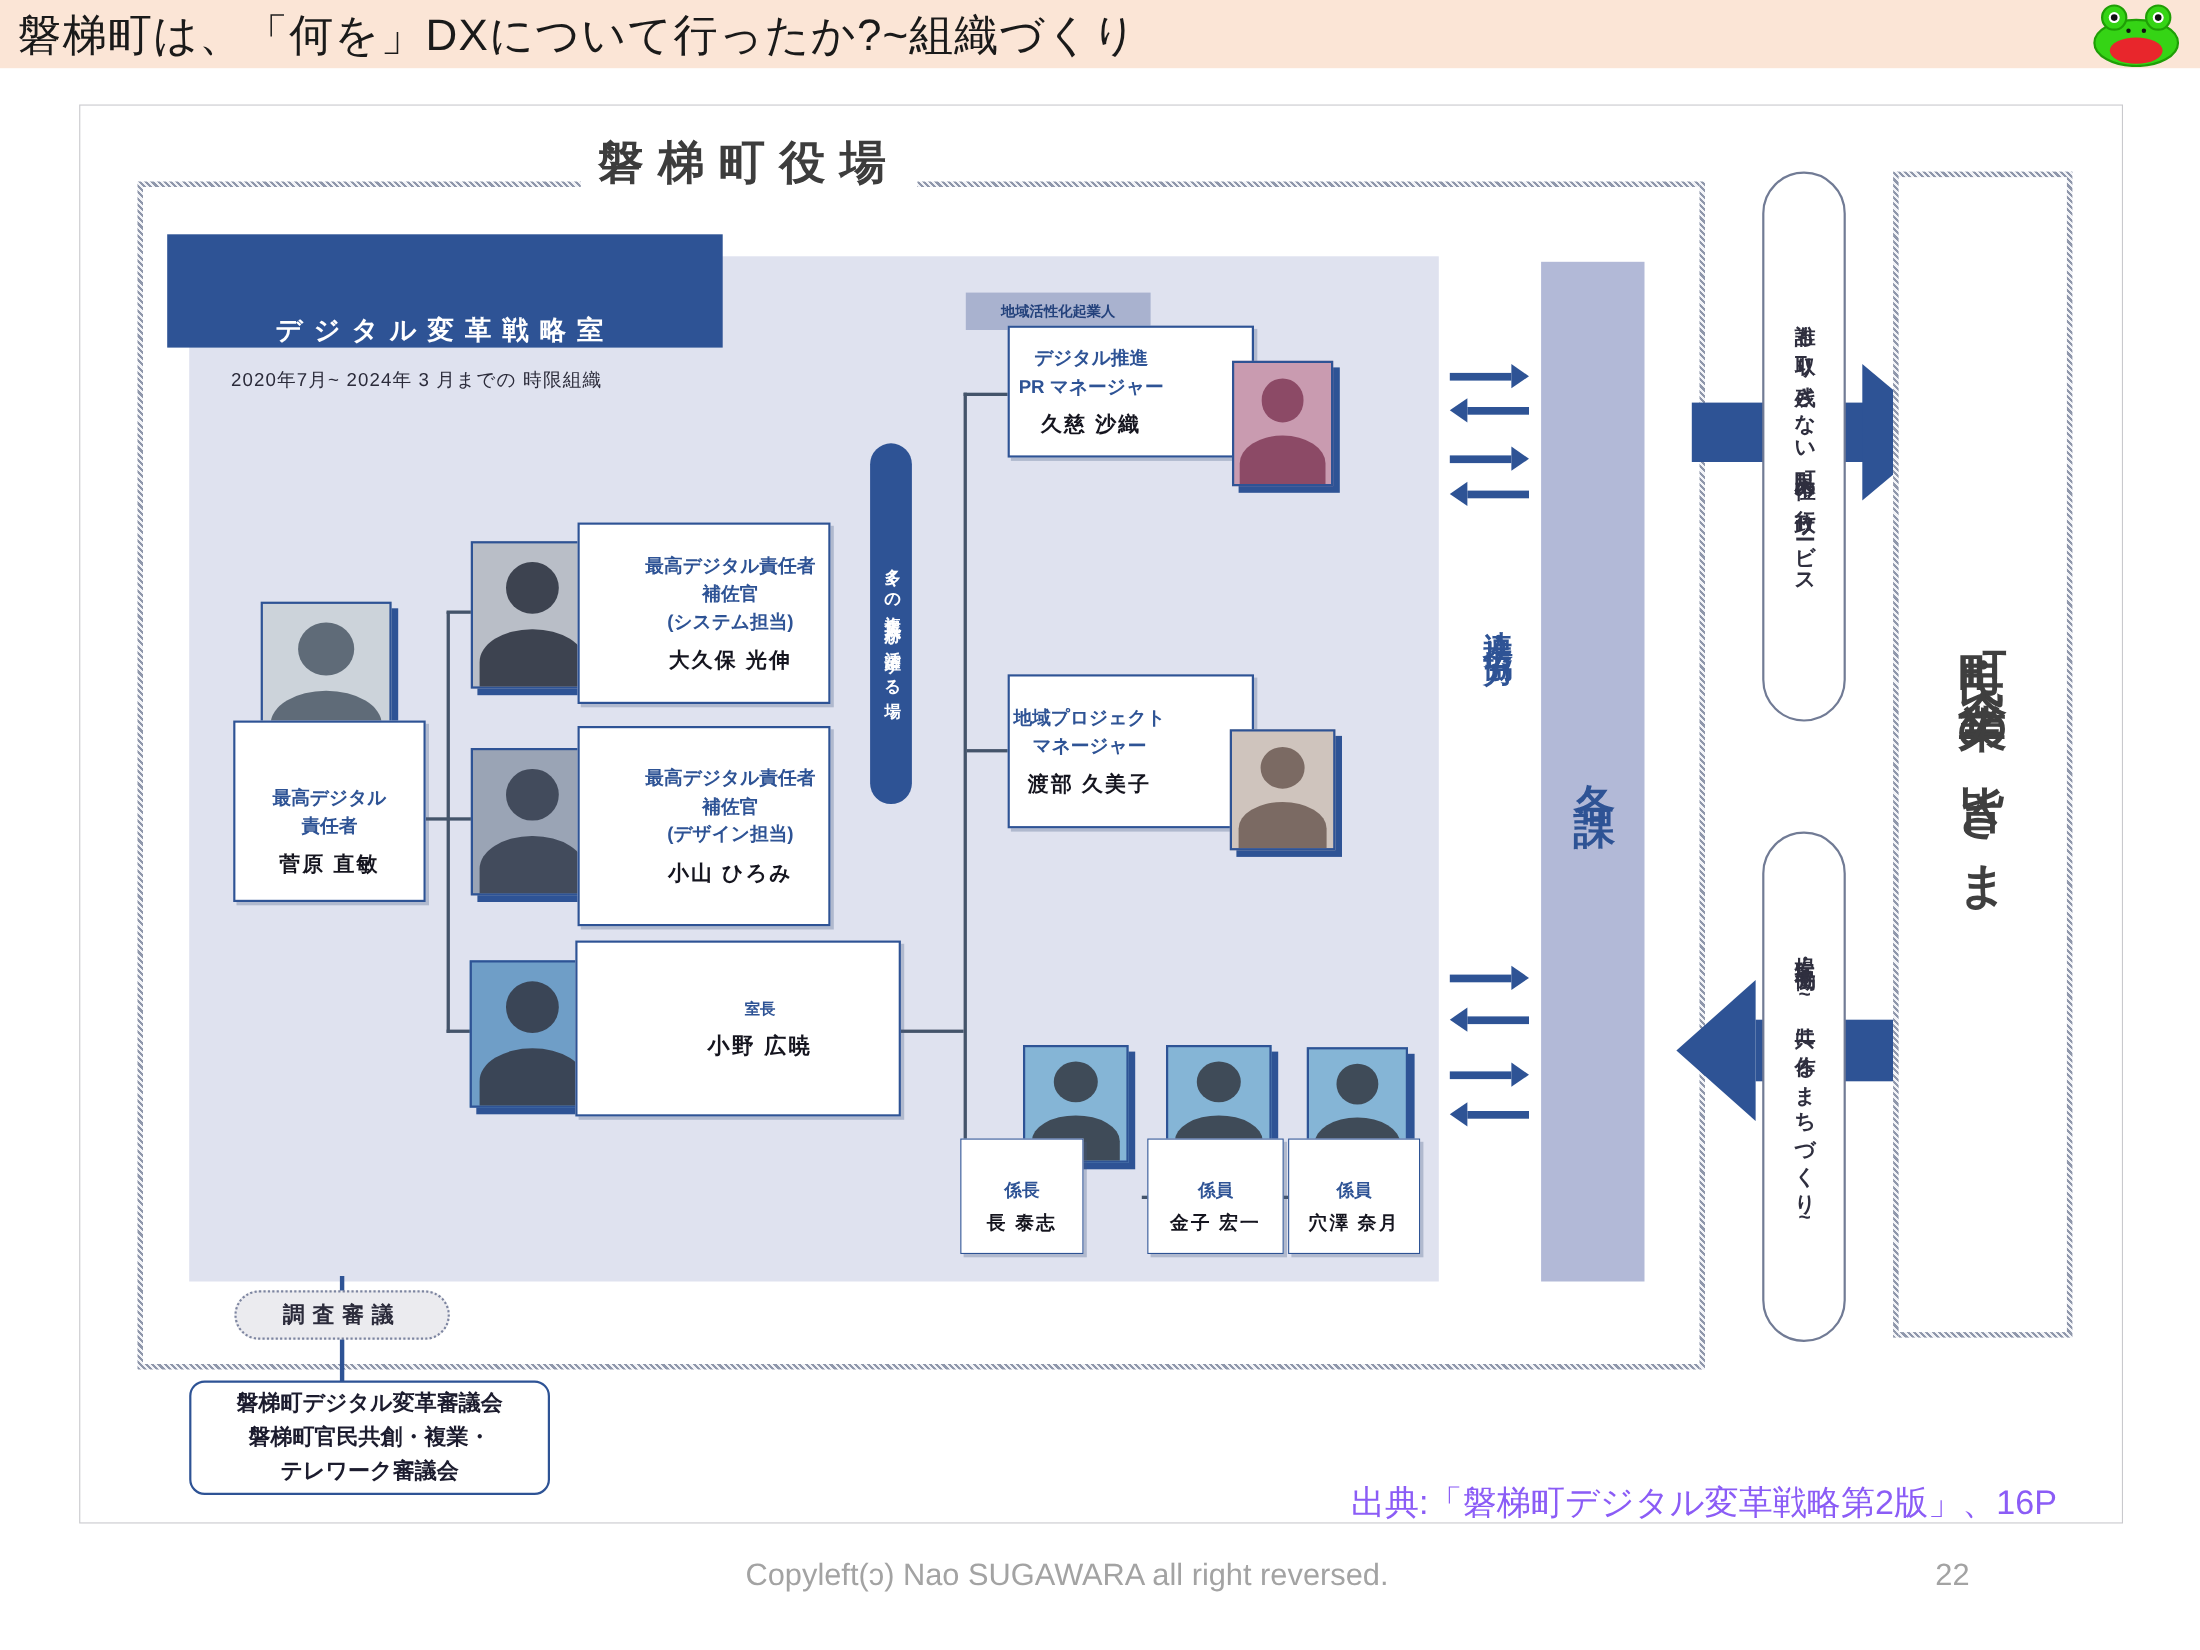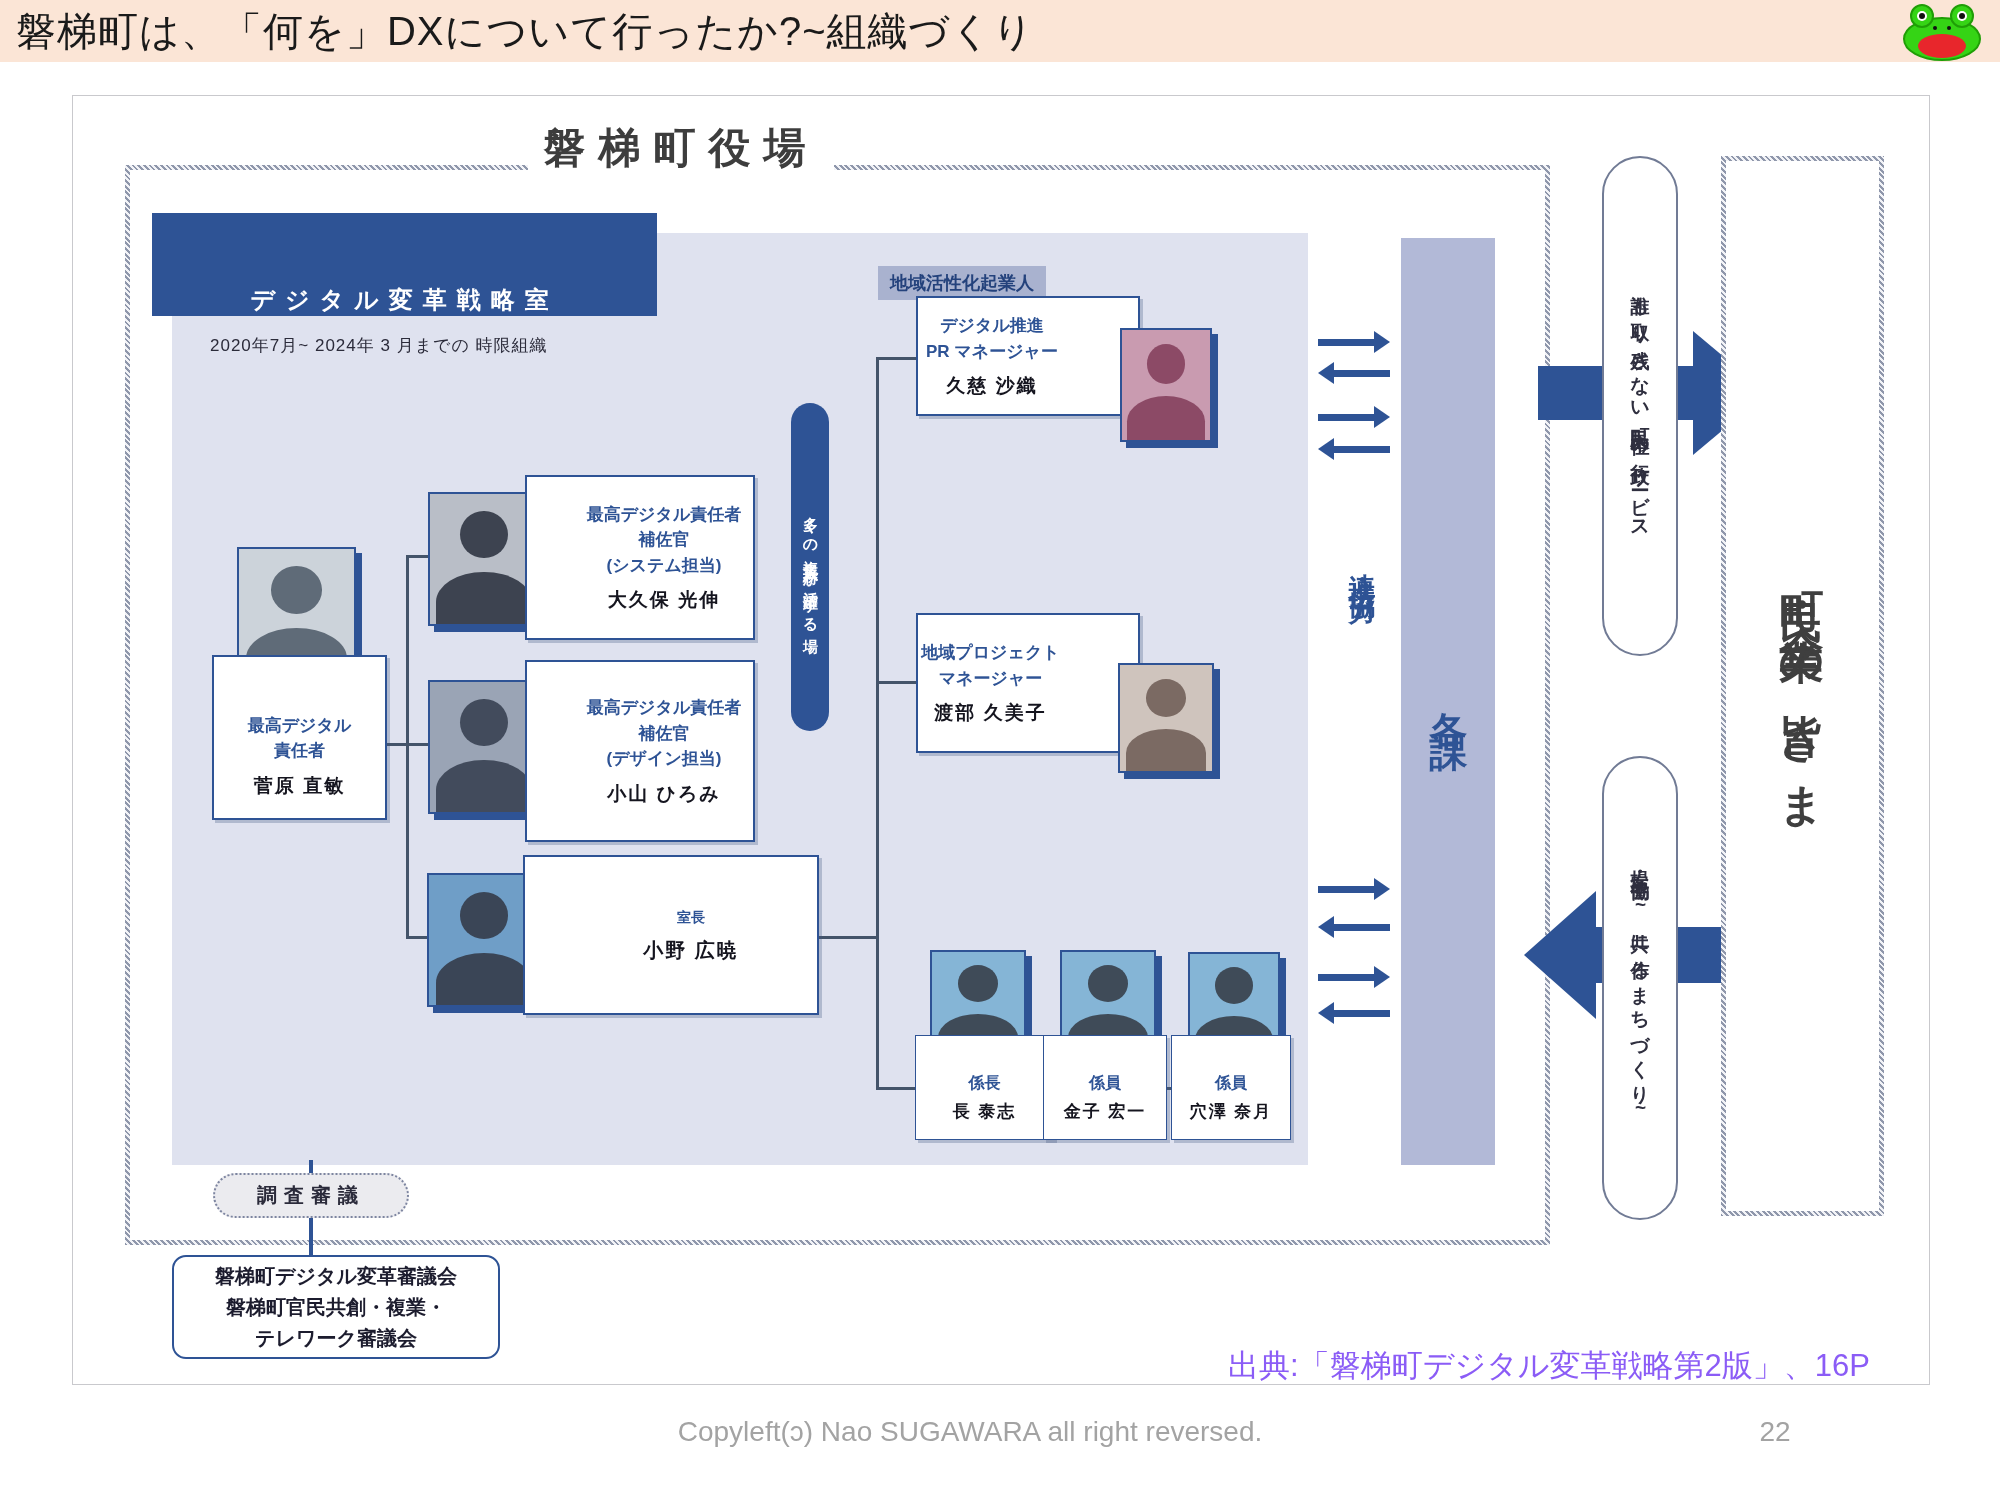--- a/index.html
+++ b/index.html
@@ -122,37 +122,37 @@
 <div class="avatar" style="--bg:#6f9ec7;--fg:#3a4556;left:427px;top:873px;width:110px;height:130px"></div>
 <div class="ibox" style="left:523px;top:855px;width:296px;height:160px;padding-left:40px">
   <div class="role" style="font-size:14px">室長</div>
   <div class="pname" style="font-size:20px">小野 広暁</div>
 </div>
 
 <div class="vpill" style="left:791px;top:403px;width:38px;height:328px">
   <span class="vtext">多くの複業人材が活躍する場</span>
 </div>
 
-<div class="abs" style="left:878px;top:266px;width:168px;height:34px;background:#a9b2cf;display:flex;align-items:center;justify-content:center;font-size:18px;font-weight:bold;color:#24427c">地域活性化起業人</div>
+<div class="abs" style="left:878px;top:266px;width:168px;height:34px;background:#a9b2cf;display:flex;align-items:center;justify-content:center;font-size:13px;font-weight:bold;color:#24427c">地域活性化起業人</div>
 <div class="ibox" style="left:916px;top:296px;width:224px;height:120px;padding-right:72px;border-width:2.5px">
   <div class="role">デジタル推進
 PR マネージャー</div>
   <div class="pname">久慈 沙織</div>
 </div>
 <div class="avatar" style="--bg:#c99bb0;--fg:#8c4a66;left:1120px;top:328px;width:88px;height:110px"></div>
 
 <div class="ibox" style="left:916px;top:613px;width:224px;height:140px;padding-right:75px;border-width:2.5px">
   <div class="role">地域プロジェクト
 マネージャー</div>
   <div class="pname">渡部 久美子</div>
 </div>
 <div class="avatar" style="--bg:#cfc4bd;--fg:#7b6a63;left:1118px;top:663px;width:92px;height:106px"></div>
 
 <div class="avatar" style="--bg:#85b5d6;--fg:#3f4b58;left:930px;top:950px;width:92px;height:103px"></div>
-<div class="ibox" style="left:915px;top:1035px;width:139px;height:105px;padding-top:18px;gap:5px;border-width:1.5px">
+<div class="ibox" style="left:873px;top:1035px;width:112px;height:105px;padding-top:18px;gap:5px;border-width:1.5px">
   <div class="role" style="font-size:16px">係長</div>
   <div class="pname" style="font-size:17px">長 泰志</div>
 </div>
 <div class="avatar" style="--bg:#85b5d6;--fg:#3f4b58;left:1060px;top:950px;width:92px;height:103px"></div>
 <div class="ibox" style="left:1043px;top:1035px;width:124px;height:105px;padding-top:18px;gap:5px;border-width:1.5px">
   <div class="role" style="font-size:16px">係員</div>
   <div class="pname" style="font-size:17px">金子 宏一</div>
 </div>
 <div class="avatar" style="--bg:#85b5d6;--fg:#3f4b58;left:1188px;top:952px;width:88px;height:103px"></div>
 <div class="ibox" style="left:1171px;top:1035px;width:120px;height:105px;padding-top:18px;gap:5px;border-width:1.5px">

